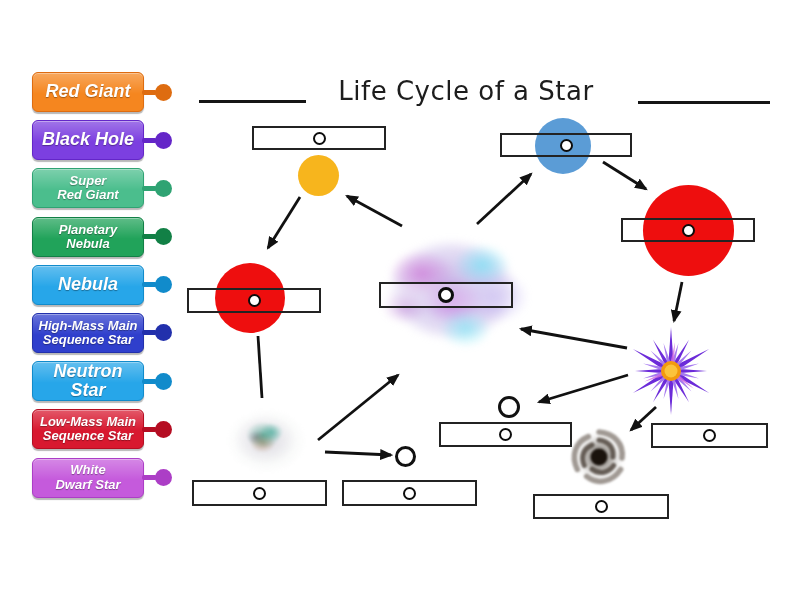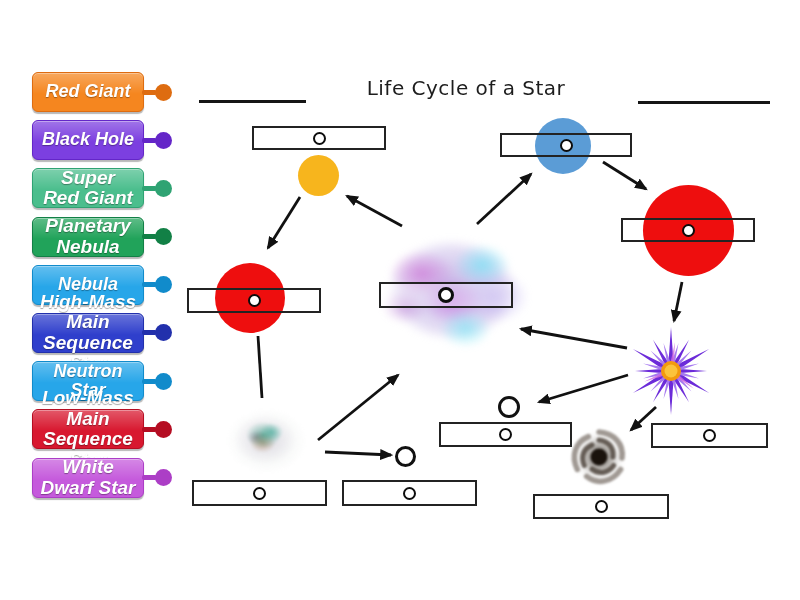--- a/index.html
+++ b/index.html
@@ -1,34 +1,34 @@
 <!DOCTYPE html>
 <html><head>
 <meta charset="utf-8">
 <style>
   html,body{margin:0;padding:0;background:#fff;}
   .canvas{position:relative;width:800px;height:600px;background:#ffffff;overflow:hidden;
           font-family:"Liberation Sans", sans-serif;}
 
   
   .title{position:absolute;left:306px;top:76px;width:320px;text-align:center;
-         font-family:"DejaVu Sans", sans-serif;font-size:20px;font-weight:500;color:#1d1d1d;
+         font-family:"DejaVu Sans", sans-serif;font-size:26px;font-weight:500;color:#1d1d1d;
          letter-spacing:0.5px;}
   .title-line{position:absolute;height:3px;background:#151515;}
   .title-line.left{left:199px;top:100px;width:107px;}
   .title-line.right{left:638px;top:101px;width:132px;}
 
   
   .chips{position:absolute;left:32px;top:72px;width:112px;display:flex;flex-direction:column;gap:8.2px;}
   .chip{position:relative;height:38px;border-radius:6px;display:flex;align-items:center;justify-content:center;
         border:1px solid rgba(0,0,0,.22);box-shadow:0 2px 1px rgba(0,0,0,.28), inset 0 1px 0 rgba(255,255,255,.35);
         cursor:grab;}
   .chip-label{color:#fff;font-weight:bold;font-size:18px;line-height:1.08;text-align:center;
               white-space:pre-line;text-shadow:0 1px 1px rgba(0,0,0,.35);padding:0 3px;font-style:italic;}
-  .chip.two-line .chip-label{font-size:19px;}
+  .chip.two-line .chip-label{font-size:13px;}
   .stub{position:absolute;right:-14px;top:50%;margin-top:-2.5px;width:15px;height:5px;border-radius:2px;}
   .knob{position:absolute;right:-29px;top:50%;margin-top:-8.5px;width:17px;height:17px;border-radius:50%;}
 
   
   .stage-img{position:absolute;z-index:1;}
   .ball{border-radius:50%;}
   .sun{left:298px;top:155px;width:41px;height:41px;background:#F7B51D;}
   .blue-star{left:535px;top:118px;width:56px;height:56px;background:#5B9CD6;}
   .super-red{left:643px;top:185px;width:91px;height:91px;background:#EE0E0E;}
   .red-giant{left:215px;top:263px;width:70px;height:70px;background:#EE0E0E;}

